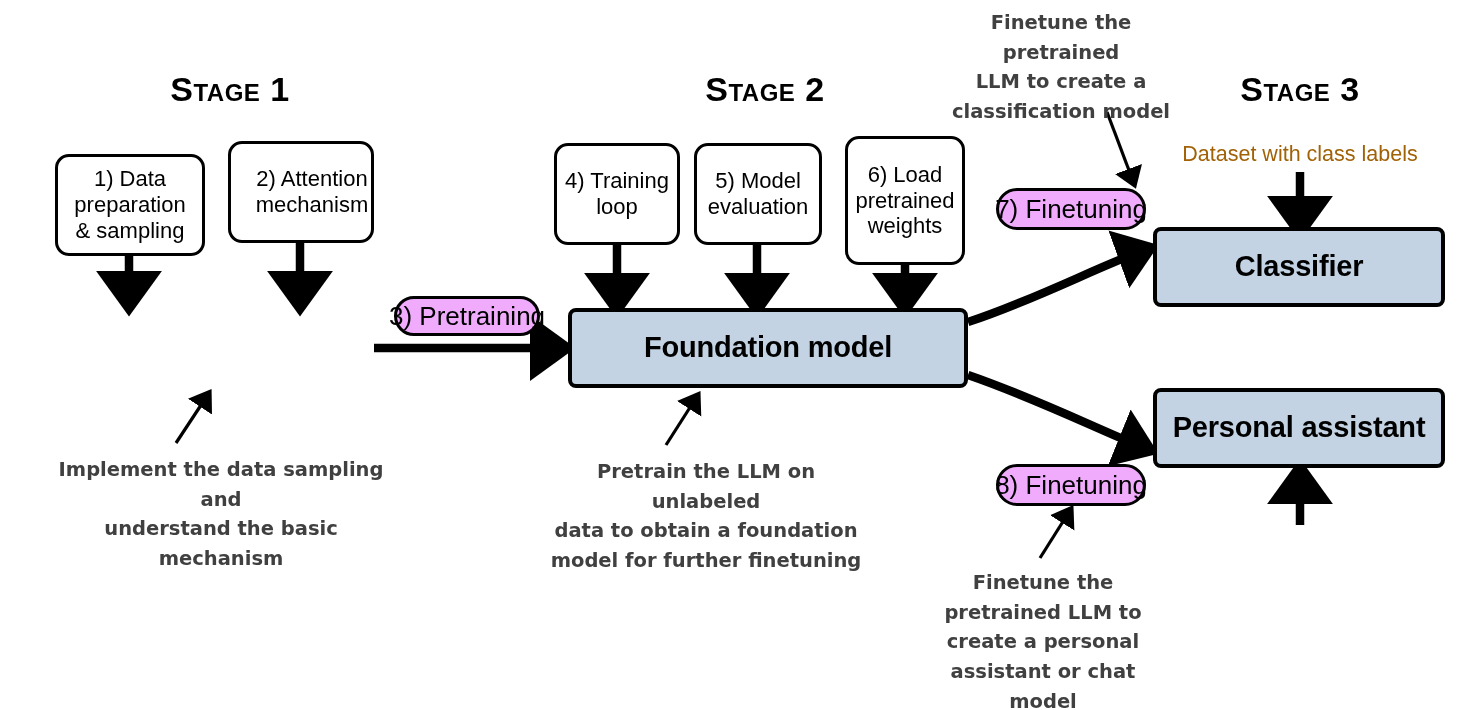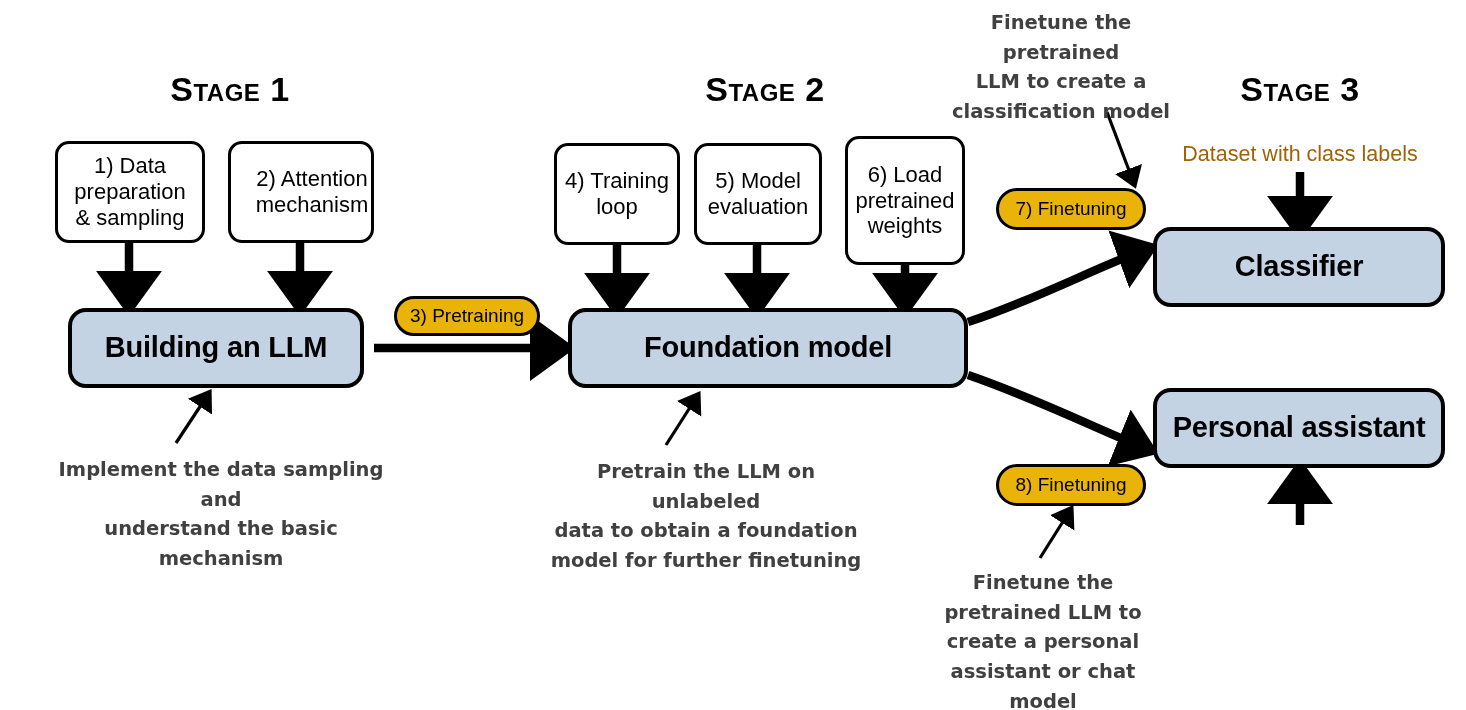--- a/index.html
+++ b/index.html
@@ -39,31 +39,31 @@
     background: #ffffff;
     border: 3.5px solid #000000;
     border-radius: 14px;
     font-size: 22px;
     padding: 4px 6px;
   }
   
   .blue-box {
     background: #c3d3e4;
     border: 4.5px solid #000000;
-    border-radius: 18px;
+    border-radius: 8px;
     font-size: 29px;
     font-weight: bold;
     letter-spacing: -0.2px;
   }
   
   .pill {
-    background: #eab308;
+    background: #f0abfc;
     border: 3px solid #000000;
     border-radius: 22px;
-    font-size: 19px;
+    font-size: 26px;
     white-space: nowrap;
     padding: 2px 12px;
   }
   
   .stage-title {
     position: absolute;
     font-weight: bold;
     font-size: 34px;
     font-variant: small-caps;
     letter-spacing: 0.5px;
@@ -135,21 +135,21 @@
 
     <line x1="666" y1="445" x2="696" y2="398" stroke="#000" stroke-width="3.2" marker-end="url(#arrowThin)"></line>
 
     <line x1="1040" y1="558" x2="1069" y2="512" stroke="#000" stroke-width="3.2" marker-end="url(#arrowThin)"></line>
   </svg>
 
   <div class="stage-title" style="left:80px; top:70px; width:300px;">Stage 1</div>
   <div class="stage-title" style="left:615px; top:70px; width:300px;">Stage 2</div>
   <div class="stage-title" style="left:1150px; top:70px; width:300px;">Stage 3</div>
 
-  <div class="node step-box" style="left:55px; top:141px; width:150px; height:102px;">1) Data
+  <div class="node step-box" style="left:55px; top:154px; width:150px; height:102px;">1) Data
 preparation
 &amp; sampling</div>
 
   <div class="node step-box" style="left:228px; top:141px; width:146px; height:102px;padding-left:28px;">2) Attention
 mechanism</div>
 
   <div class="node step-box" style="left:554px; top:143px; width:126px; height:102px;">4) Training
 loop</div>
 
   <div class="node step-box" style="left:694px; top:143px; width:128px; height:102px;">5) Model
@@ -158,21 +158,20 @@
   <div class="node step-box" style="left:845px; top:136px; width:120px; height:129px;">6) Load
 pretrained
 weights</div>
 
   <div class="node pill" style="left:394px; top:296px; width:146px; height:40px;">3) Pretraining</div>
 
   <div class="node pill" style="left:996px; top:188px; width:150px; height:42px;">7) Finetuning</div>
 
   <div class="node pill" style="left:996px; top:464px; width:150px; height:42px;">8) Finetuning</div>
 
-  <div class="node blue-box" style="left:68px; top:308px; width:296px; height:80px;">Building an LLM</div>
 
   <div class="node blue-box" style="left:568px; top:308px; width:400px; height:80px;">Foundation model</div>
 
   <div class="node blue-box" style="left:1153px; top:227px; width:292px; height:80px;">Classifier</div>
 
   <div class="node blue-box" style="left:1153px; top:388px; width:292px; height:80px;">Personal assistant</div>
 
   <div class="caption" style="left:1150px; top:142px; width:300px;">Dataset with class labels</div>
 
 

